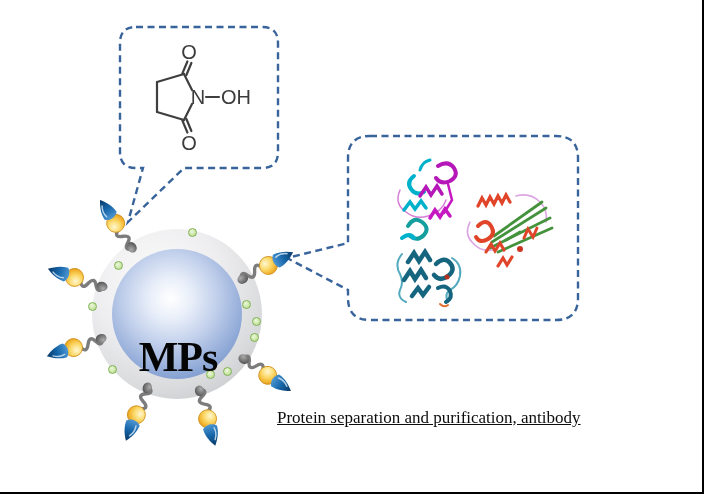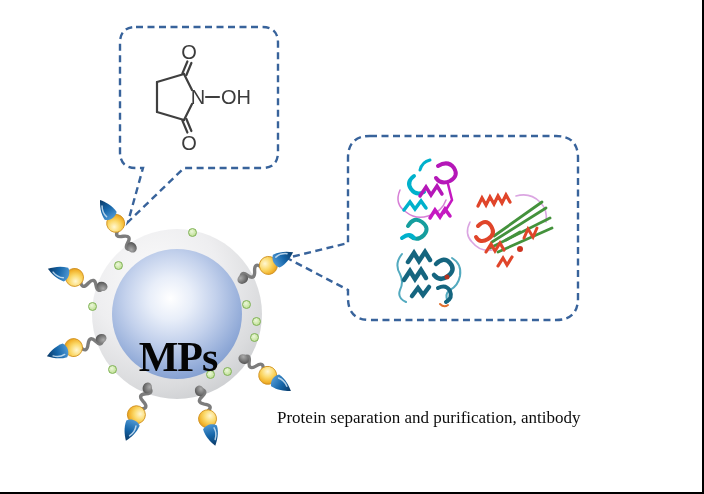--- a/index.html
+++ b/index.html
@@ -24,20 +24,21 @@
   }
   .mps {
     position:absolute; left:110px; top:288px; width:136px; text-align:center;
     font-size:42px; font-weight:bold; letter-spacing:-1px; color:#050505;
     font-family:"Liberation Serif", serif; line-height:46px;margin-top:46px;
   }
   .caption {
     position:absolute; left:277px; top:406px; width:360px;
     font-size:17px; line-height:24px; color:#0d0d0d;
     font-family:"Liberation Serif", serif;
+    text-decoration:underline;
   }
   svg.overlay { position:absolute; left:0; top:0; }
   .atom-label { font-family:"Liberation Sans", sans-serif; font-size:20px; fill:#3c3c3c; }
 </style>
 </head>
 <body>
 
 <div class="canvas">
 
   <div class="shell"></div>

